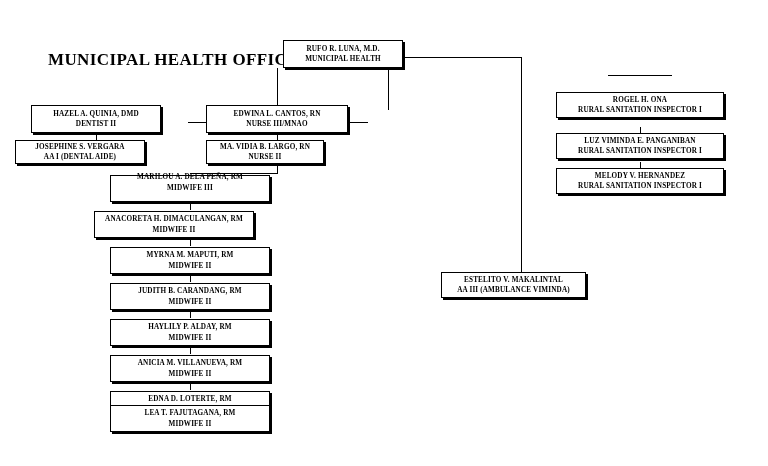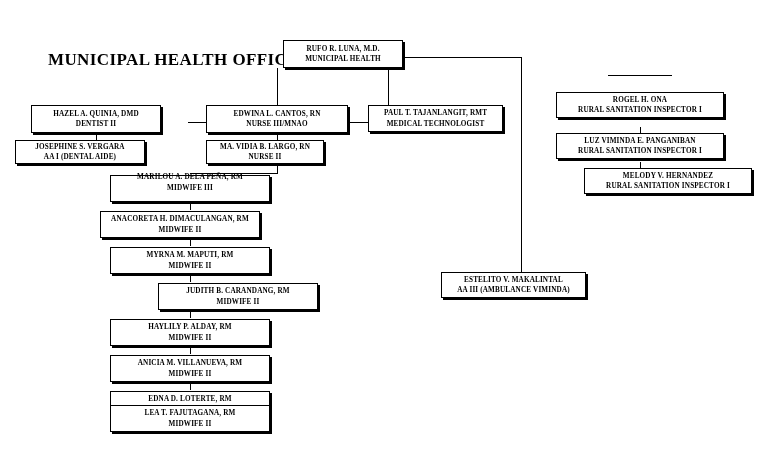--- a/index.html
+++ b/index.html
@@ -118,56 +118,52 @@
   <div class="node thick" style="left:206px; top:105px; width:142px; height:28px;text-align:right;">
     <span class="ln">EDWINA L. CANTOS, RN</span>
     <span class="ln">NURSE III/MNAO</span>
   </div>
 
   <div class="node thick" style="left:206px; top:140px; width:118px; height:24px;">
     <span class="ln">MA. VIDIA B. LARGO, RN</span>
     <span class="ln">NURSE II</span>
   </div>
 
-  <div class="node thick" style="left:368px; top:105px; width:135px; height:27px;">
-    <span class="ln">PAUL T. TAJANLANGIT, RMT</span>
-    <span class="ln">MEDICAL TECHNOLOGIST</span>
-  </div>
 
   <div class="node thick" style="left:441px; top:272px; width:145px; height:26px;">
     <span class="ln">ESTELITO V. MAKALINTAL</span>
     <span class="ln">AA III (AMBULANCE VIMINDA)</span>
   </div>
 
   <div class="node thick" style="left:556px; top:92px; width:168px; height:26px;">
     <span class="ln">ROGEL H. ONA</span>
     <span class="ln">RURAL SANITATION INSPECTOR I</span>
   </div>
   <div class="node thick" style="left:556px; top:133px; width:168px; height:26px;">
     <span class="ln">LUZ VIMINDA E. PANGANIBAN</span>
     <span class="ln">RURAL SANITATION INSPECTOR I</span>
   </div>
-  <div class="node thick" style="left:556px; top:168px; width:168px; height:26px;margin-left:28px;">
+  <div class="node thick" style="left:556px; top:168px; width:168px; height:26px;">
     <span class="ln">MELODY V. HERNANDEZ</span>
     <span class="ln">RURAL SANITATION INSPECTOR I</span>
   </div>
 
   <div class="node thick" style="left:110px; top:175px; width:160px; height:27px;justify-content:flex-end;">
     <span class="ln">MARILOU A. DELA PEÑA, RM</span>
     <span class="ln">MIDWIFE III</span>
   </div>
-  <div class="node thick" style="left:100px; top:211px; width:160px; height:27px;">
+  <div class="node thick" style="left:94px; top:211px; width:160px; height:27px;">
     <span class="ln">ANACORETA H. DIMACULANGAN, RM</span>
     <span class="ln">MIDWIFE II</span>
   </div>
   <div class="node thick" style="left:110px; top:247px; width:160px; height:27px;">
     <span class="ln">MYRNA M. MAPUTI, RM</span>
     <span class="ln">MIDWIFE II</span>
   </div>
-  <div class="node thick" style="left:110px; top:283px; width:160px; height:27px;margin-left:48px;">
+  <div class="node thick" style="left:110px; top:283px; width:160px; height:27px;">
     <span class="ln">JUDITH B. CARANDANG, RM</span>
     <span class="ln">MIDWIFE II</span>
   </div>
   <div class="node thick" style="left:110px; top:319px; width:160px; height:27px;">
     <span class="ln">HAYLILY P. ALDAY, RM</span>
     <span class="ln">MIDWIFE II</span>
   </div>
   <div class="node thick" style="left:110px; top:355px; width:160px; height:27px;">
     <span class="ln">ANICIA M. VILLANUEVA, RM</span>
     <span class="ln">MIDWIFE II</span>

